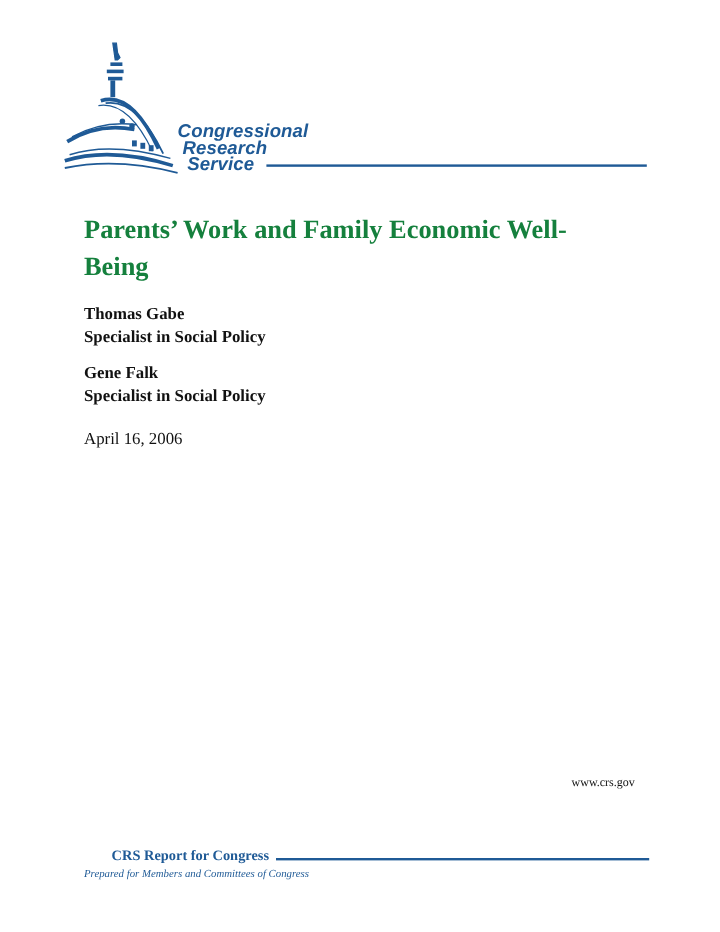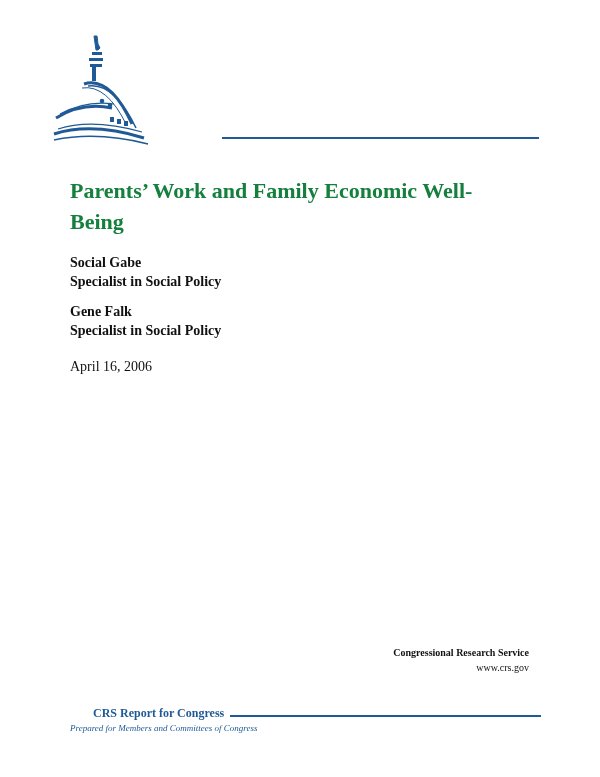--- a/index.html
+++ b/index.html
@@ -63,32 +63,36 @@
       <rect x="65" y="85" width="4" height="5" stroke="none"></rect>
       <rect x="72" y="87" width="4" height="5" stroke="none"></rect>
 
       <path d="M4 84 Q30 68 60 74" fill="none" stroke-width="3"></path>
       <path d="M8 80 Q34 66 62 70" fill="none" stroke-width="1.2"></path>
       <path d="M2 100 Q40 88 92 104" fill="none" stroke-width="3"></path>
       <path d="M6 95 Q40 84 90 98" fill="none" stroke-width="1.2"></path>
       <path d="M2 106 Q45 97 96 110" fill="none" stroke-width="1.5"></path>
     </g>
   </svg>
+  <div class="logo-text">
+    <div>Congressional</div>
+    <div>Research</div>
+    <div>Service</div>
+  </div>
 </div>
 <div class="logo-rule"></div>
 
 <div class="title">Parents’ Work and Family Economic Well-Being</div>
 
-<div class="author-name" style="top:255px">Social Gabe</div>
+<div class="author-name" style="top:255px">Thomas Gabe</div>
 <div class="author-role" style="top:274px">Specialist in Social Policy</div>
 <div class="author-name" style="top:304px">Gene Falk</div>
 <div class="author-role" style="top:323px">Specialist in Social Policy</div>
 
 <div class="date">April 16, 2006</div>
 
 <div class="crs-info">
-  <div class="org">Congressional Research Service</div>
   <div>www.crs.gov</div>
 </div>
 
 <div class="footer-title">CRS Report for Congress</div>
 <div class="footer-rule"></div>
 <div class="footer-sub">Prepared for Members and Committees of Congress</div>
 
 </body></html>

